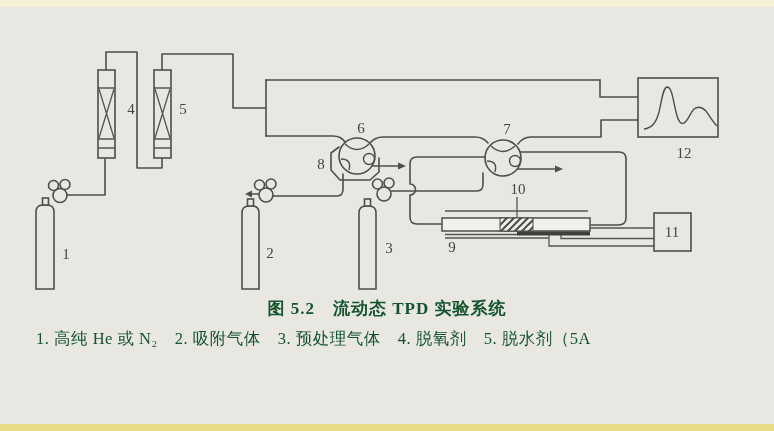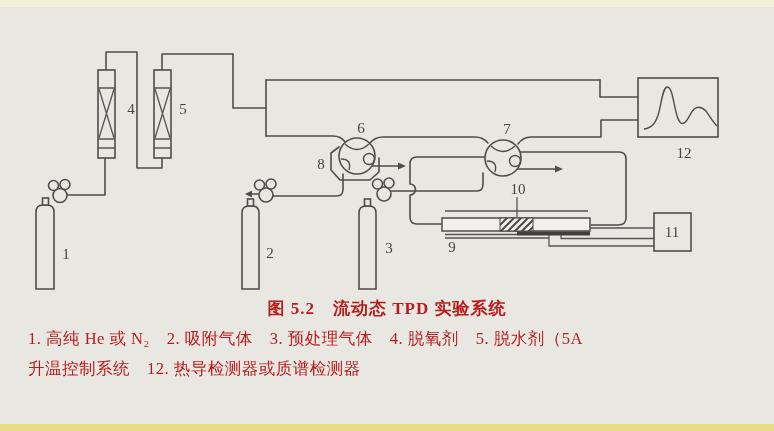--- a/index.html
+++ b/index.html
@@ -13,27 +13,27 @@
   .strip-bottom{position:absolute;left:0;top:424px;width:774px;height:7px;background:#e7dd86;}
   .diagram-wrap{position:absolute;left:0;top:4px;width:774px;height:295px;}
   svg{display:block;}
   .pipe{fill:none;stroke:#4e4e4c;stroke-width:1.6;stroke-linejoin:round;stroke-linecap:round;}
   .thin{fill:none;stroke:#555553;stroke-width:1.3;}
   .comp{fill:#e8e7e2;stroke:#4e4e4c;stroke-width:1.6;}
   .comp-light{fill:#f1f0ec;stroke:#4e4e4c;stroke-width:1.5;}
   .blob{fill:none;stroke:#4e4e4c;stroke-width:1.4;}
   .arrow{fill:#4e4e4c;stroke:none;}
   .num{font-family:"Liberation Serif","DejaVu Serif",serif;font-size:15px;fill:#454543;text-anchor:middle;}
-  .caption{position:absolute;left:0;top:296px;width:774px;color:#b91c1c;}
+  .caption{position:absolute;left:0;top:296px;width:774px;color:#14532d;}
   .fig-title{
     text-align:center;font-size:17px;font-weight:bold;letter-spacing:1px;
     height:26px;line-height:26px;
   }
   .legend{
-    padding:2px 26px 0 28px;font-size:16.5px;line-height:30px;
+    padding:2px 26px 0 36px;font-size:16.5px;line-height:30px;
     letter-spacing:0.5px;
   }
 </style>
 </head>
 <body>
 
 <div class="page">
   <div class="strip-top"></div>
 
   <div class="diagram-wrap">
@@ -163,18 +163,17 @@
       <text class="num" x="518" y="190">10</text>
       <text class="num" x="672" y="233">11</text>
       <text class="num" x="684" y="154">12</text>
     </svg>
   </div>
 
   <div class="caption">
     <div class="fig-title">图 5.2　流动态 TPD 实验系统</div>
     <div class="legend">
       <div>1. 高纯 He 或 N₂　2. 吸附气体　3. 预处理气体　4. 脱氧剂　5. 脱水剂（5A</div>
-      <div>升温控制系统　12. 热导检测器或质谱检测器</div>
     </div>
   </div>
 
   <div class="strip-bottom"></div>
 </div>
 
 </body></html>

